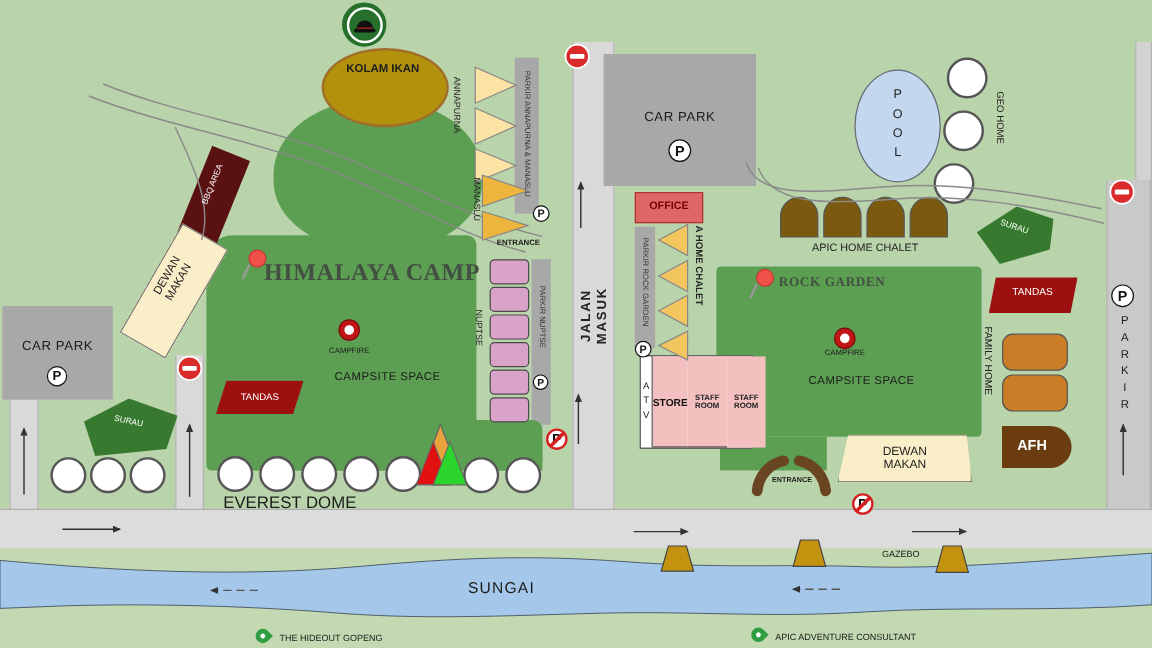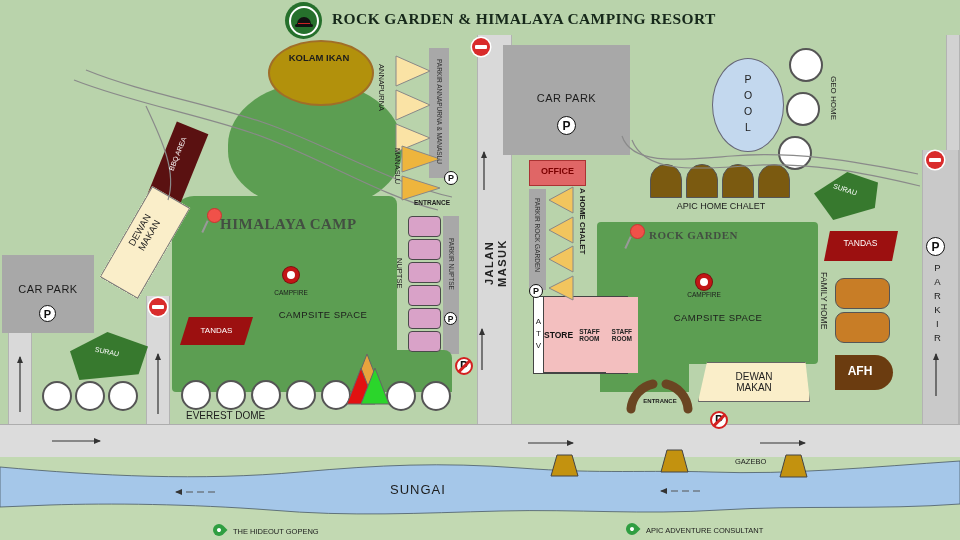--- a/index.html
+++ b/index.html
@@ -180,21 +180,20 @@
       <path d="M215,492 L176,492" stroke="#555" stroke-dasharray="7,4" marker-end="url(#ah)"></path>
       <path d="M700,491 L661,491" stroke="#555" stroke-dasharray="7,4" marker-end="url(#ah)"></path>
     </g>
   </svg>
 
   <div id="logo">
       <span class="ring">
         <span class="hat"></span>
       </span>
     </div>
-  <div id="title" class="lbl" style="left:332px;top:10px">ROCK GARDEN &amp; HIMALAYA CAMPING RESORT</div>
 
   <div class="lbl ctr" style="left:288px;top:53px;width:62px;font-size:9.5px;font-weight:bold">KOLAM IKAN</div>
 
   <div class="lbl vdown" style="left:376px;top:64px;font-size:7.5px;color:#222">ANNAPURNA</div>
   <div class="lbl vdown" style="left:392px;top:148px;font-size:7.5px;color:#222">MANASLU</div>
   <div class="lbl vdown ctr" style="left:429px;top:52px;width:20px;height:118px;font-size:6.5px;color:#333">PARKIR ANNAPURNA &amp; MANASLU</div>
   <div class="p-sign" style="left:444px;top:171px;width:14px;height:14px;font-size:9px">P</div>
   <div class="lbl ctr" style="left:406px;top:199px;width:52px;font-size:6.5px;font-weight:bold">ENTRANCE</div>
 
   <div class="lbl vdown" style="left:394px;top:258px;font-size:7.5px;color:#222">NUPTSE</div>
@@ -210,25 +209,25 @@
   <div class="p-sign" style="left:39px;top:305px;width:17px;height:17px;font-size:11px">P</div>
   <div class="lbl ctr" style="left:503px;top:92px;width:127px;font-size:11px;letter-spacing:.5px">CAR PARK</div>
   <div class="p-sign" style="left:557px;top:116px;width:19px;height:19px;font-size:12px">P</div>
 
   <div class="lbl ctr" style="left:82px;top:348px;width:50px;font-size:7px;color:#fff;transform:rotate(12deg)">SURAU</div>
   <div class="lbl ctr" style="left:184px;top:326px;width:65px;font-size:8px;color:#fff">TANDAS</div>
   <div class="lbl ctr" style="left:117px;top:222px;width:56px;transform:rotate(-60deg);font-size:9.5px">DEWAN MAKAN</div>
   <div class="lbl ctr" style="left:153px;top:150px;width:50px;transform:rotate(-68deg);font-size:7px;color:#fff">BBQ AREA</div>
 
   <div class="pin-red" style="left:207px;top:208px"></div>
-  <div class="lbl serif-title" style="left:220px;top:216px;font-size:15px">HIMALAYA CAMP</div>
+  <div class="lbl serif-title" style="left:220px;top:216px;font-size:20px">HIMALAYA CAMP</div>
   <div class="campfire" style="left:283px;top:267px"></div>
   <div class="lbl ctr" style="left:261px;top:289px;width:60px;font-size:6.5px">CAMPFIRE</div>
   <div class="lbl ctr" style="left:268px;top:310px;width:110px;font-size:9.5px;letter-spacing:.4px">CAMPSITE SPACE</div>
-  <div class="lbl" style="left:186px;top:410px;font-size:10px">EVEREST DOME</div>
+  <div class="lbl" style="left:186px;top:410px;font-size:14px">EVEREST DOME</div>
 
   <div class="lbl ctr" style="left:529px;top:166px;width:57px;font-size:9px;font-weight:bold;color:#7a0000">OFFICE</div>
   <div class="lbl vdown ctr" style="left:529px;top:192px;width:17px;height:86px;font-size:6.5px;color:#333">PARKIR ROCK GARDEN</div>
   <div class="p-sign" style="left:529px;top:284px;width:14px;height:14px;font-size:9px">P</div>
   <div class="lbl vdown" style="left:578px;top:188px;font-size:8px;font-weight:bold;color:#222">A HOME CHALET</div>
 
   <div class="a ctr" style="left:712px;top:58px;width:72px;height:94px">
       <span class="stack lbl" style="position:static;font-size:10.5px;letter-spacing:4px">POOL</span>
     </div>
   <div class="lbl vdown" style="left:829px;top:76px;font-size:8px;color:#222">GEO HOME</div>

